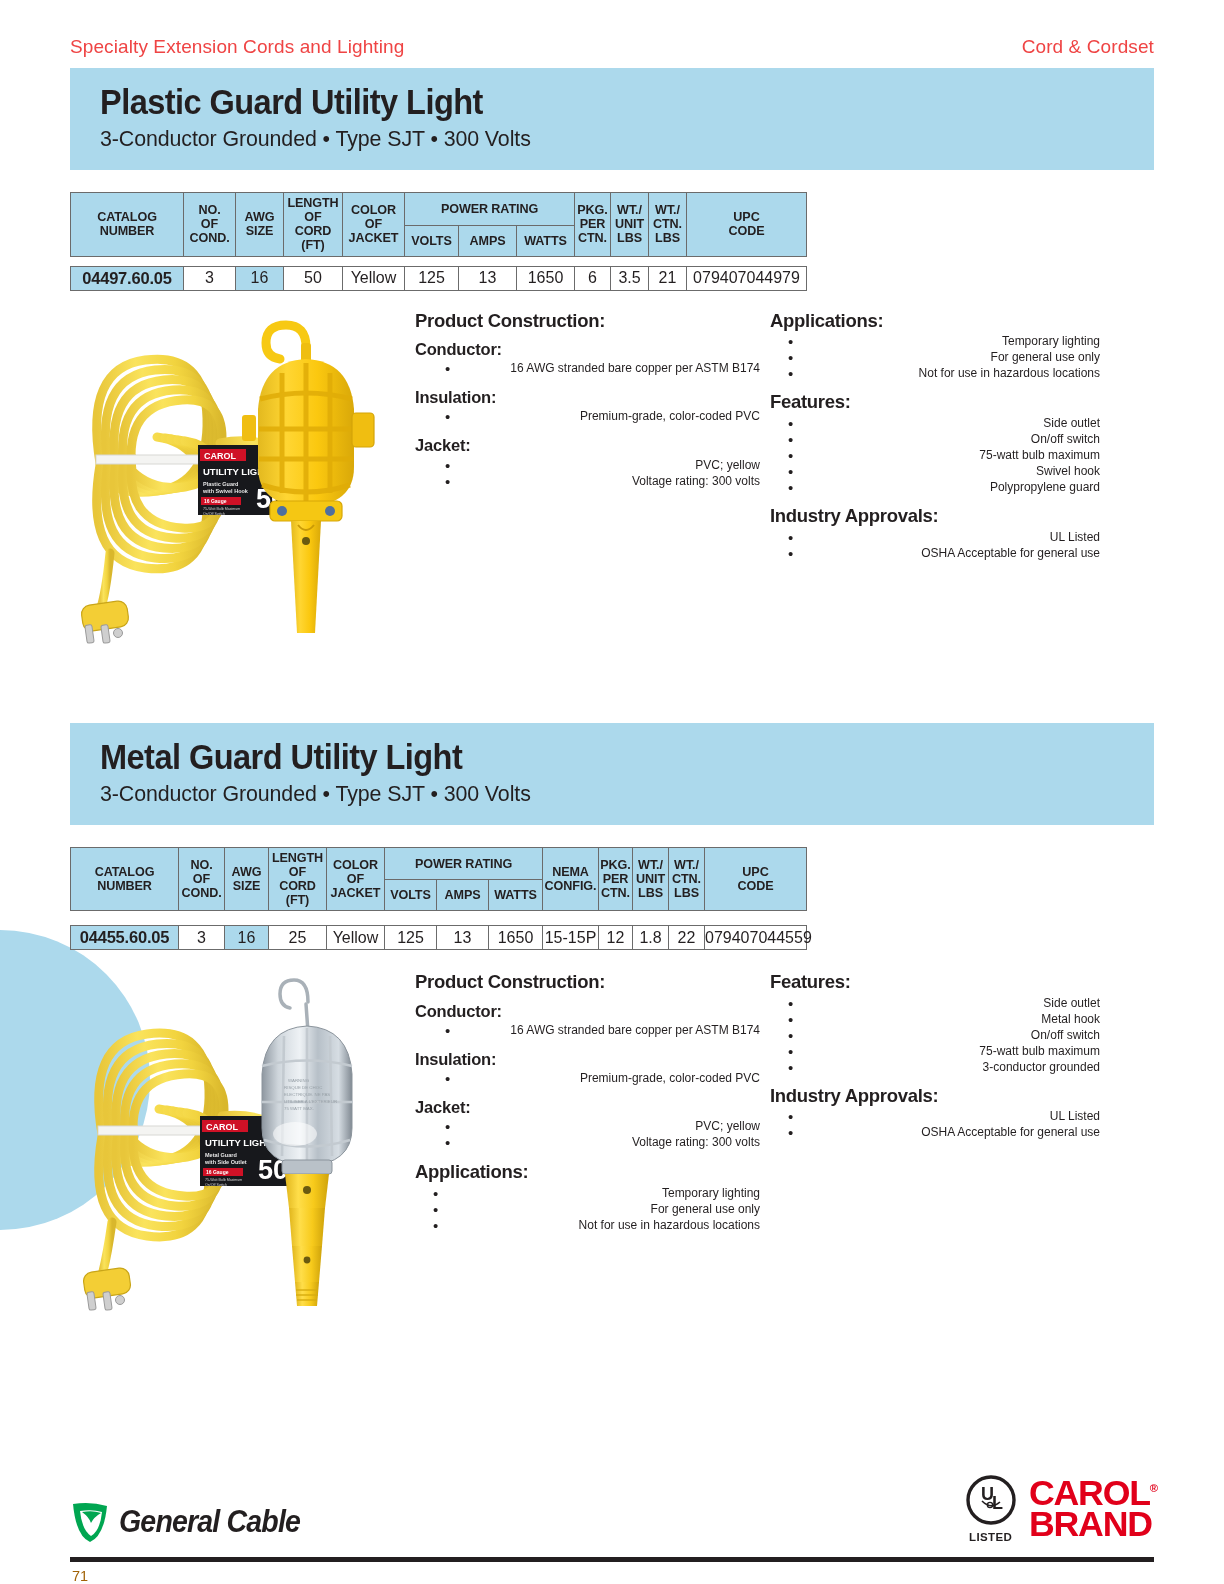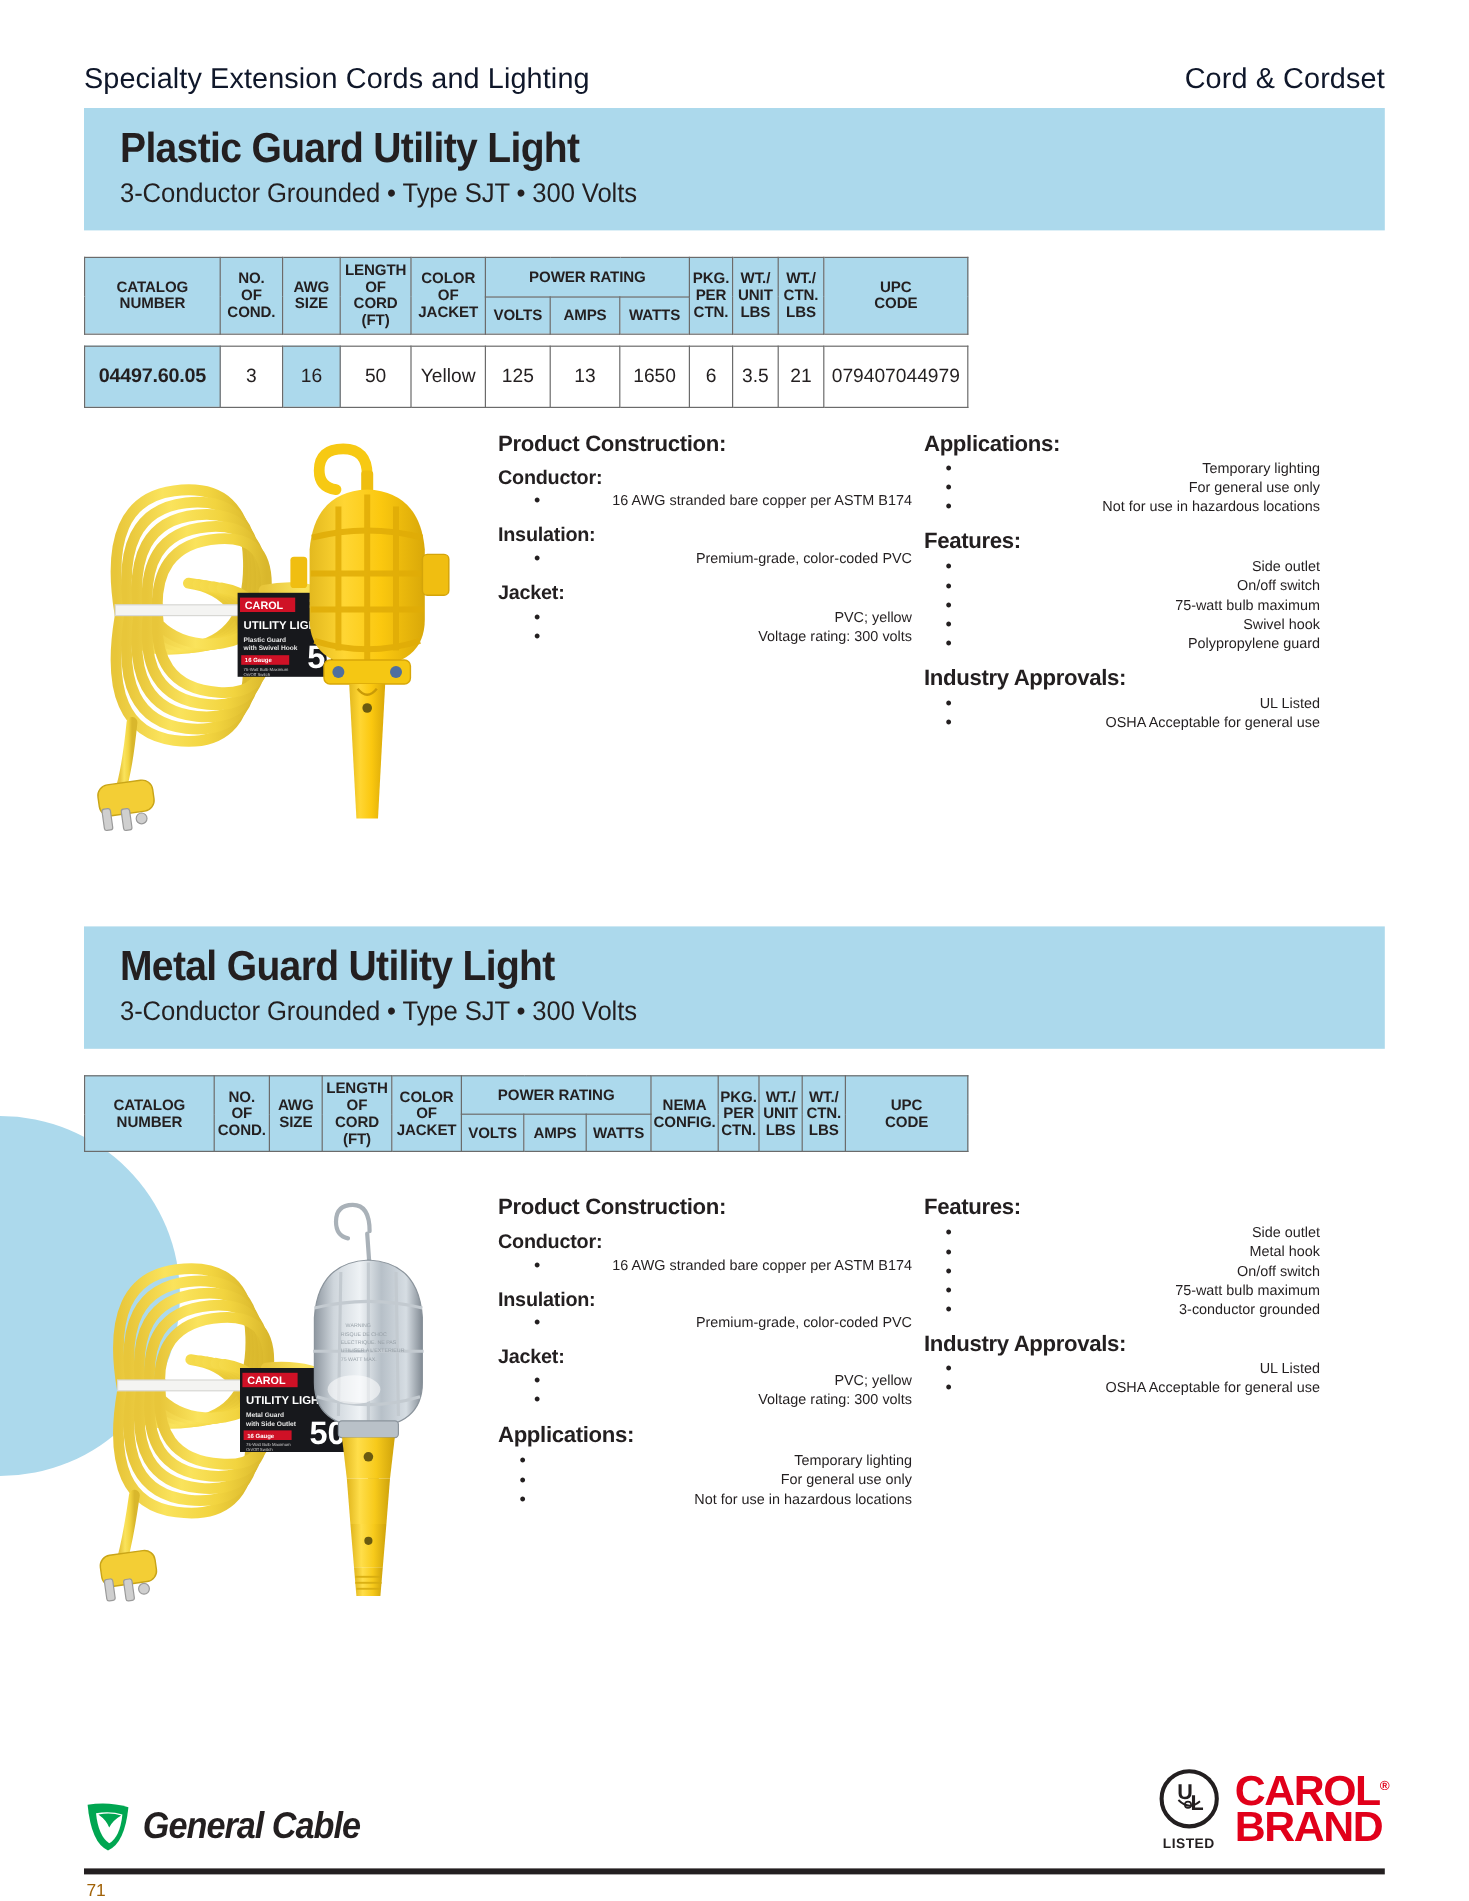--- a/index.html
+++ b/index.html
@@ -21,22 +21,22 @@
     border-radius:50%;
     background:#ACD9EC;
     z-index:0;
   }
 
   .page{ position:relative; z-index:2; padding:0 70px; }
 
   
   .runhead{
     display:flex; justify-content:space-between; align-items:flex-end;
-    padding-top:52px; padding-bottom:6px;
-    font-size:24px; letter-spacing:.1px; color:#0f172a;
+    padding-top:36px; padding-bottom:6px;
+    font-size:19px; letter-spacing:.1px; color:#ef4444;
   }
 
   
   .banner{
     background:#ACD9EC;
     padding:14px 0 18px 30px;
     margin-top:4px;
   }
   .banner h1{
     margin:0;
@@ -74,21 +74,21 @@
     font-weight:bold;
     line-height:1.12;
     letter-spacing:-0.1px;
     padding:3px 1px;
   }
   table.spec thead th.grouphdr{
     border-bottom:1px solid #6b6b6b;
     padding:4px 1px 3px;
   }
   table.spec tbody td{
-    height:51px;
+    height:24px;
     font-size:16px;
     background:#ffffff;
   }
   table.spec tbody td.cat{
     background:#ACD9EC;
     font-weight:bold;
     font-size:16.5px;
     letter-spacing:-0.2px;
   }
   table.spec tbody td.awg{ background:#ACD9EC; }
@@ -445,20 +445,35 @@
         <col style="width:52px">
           <col style="width:52px">
           <col style="width:54px">
         <col style="width:56px">
         <col style="width:34px">
           <col style="width:36px">
           <col style="width:36px">
         <col style="width:102px">
       </colgroup>
       <tbody>
+        <tr>
+          <td class="cat">04455.60.05</td>
+          <td>3</td>
+          <td class="awg">16</td>
+          <td>25</td>
+          <td>Yellow</td>
+          <td>125</td>
+          <td>13</td>
+          <td>1650</td>
+          <td>15-15P</td>
+          <td>12</td>
+          <td>1.8</td>
+          <td>22</td>
+          <td>079407044559</td>
+        </tr>
       </tbody>
     </table>
   </div>
 
   <div class="content" style="margin-top:14px">
 
     <div class="col-photo" style="width:345px;height:360px">
       <svg viewBox="0 0 345 360" width="345" height="360">
         <defs>
           <linearGradient id="cordY2" x1="0" y1="0" x2="1" y2="0">

